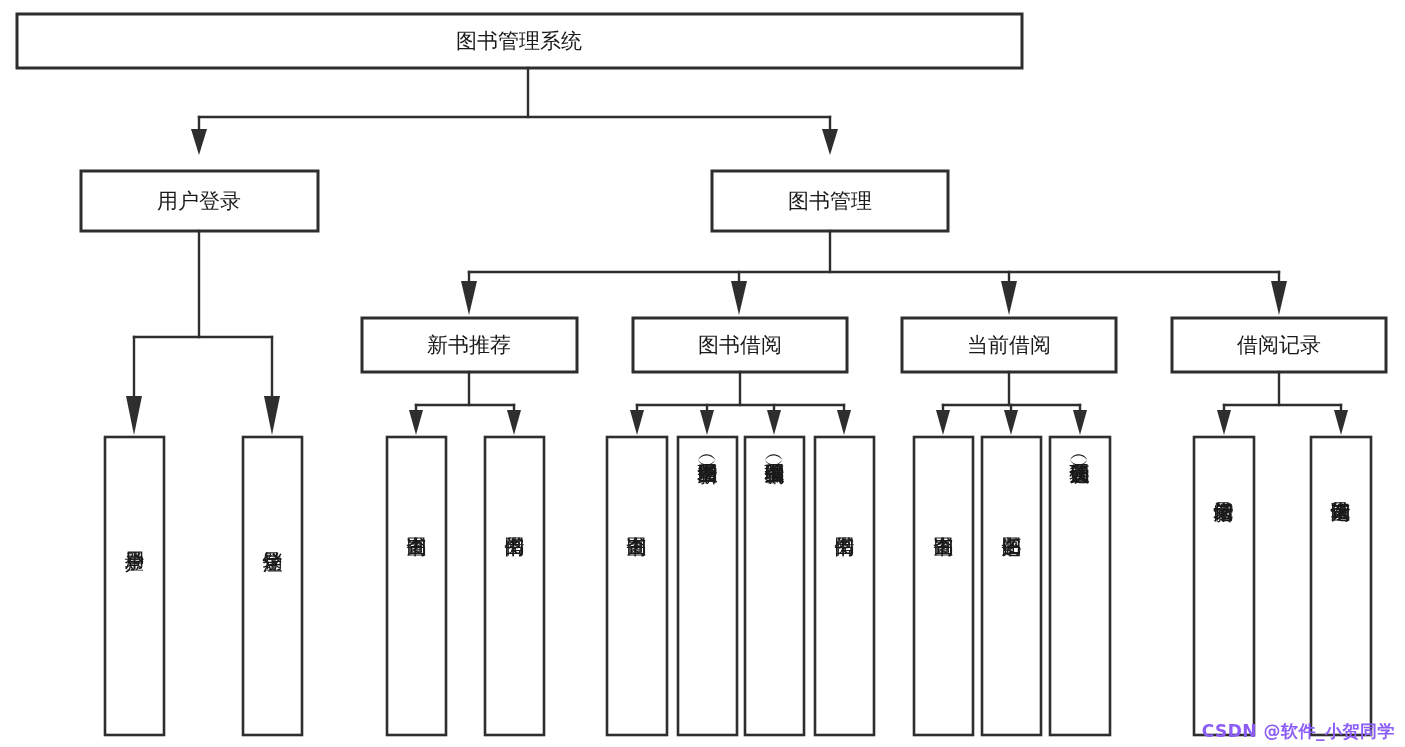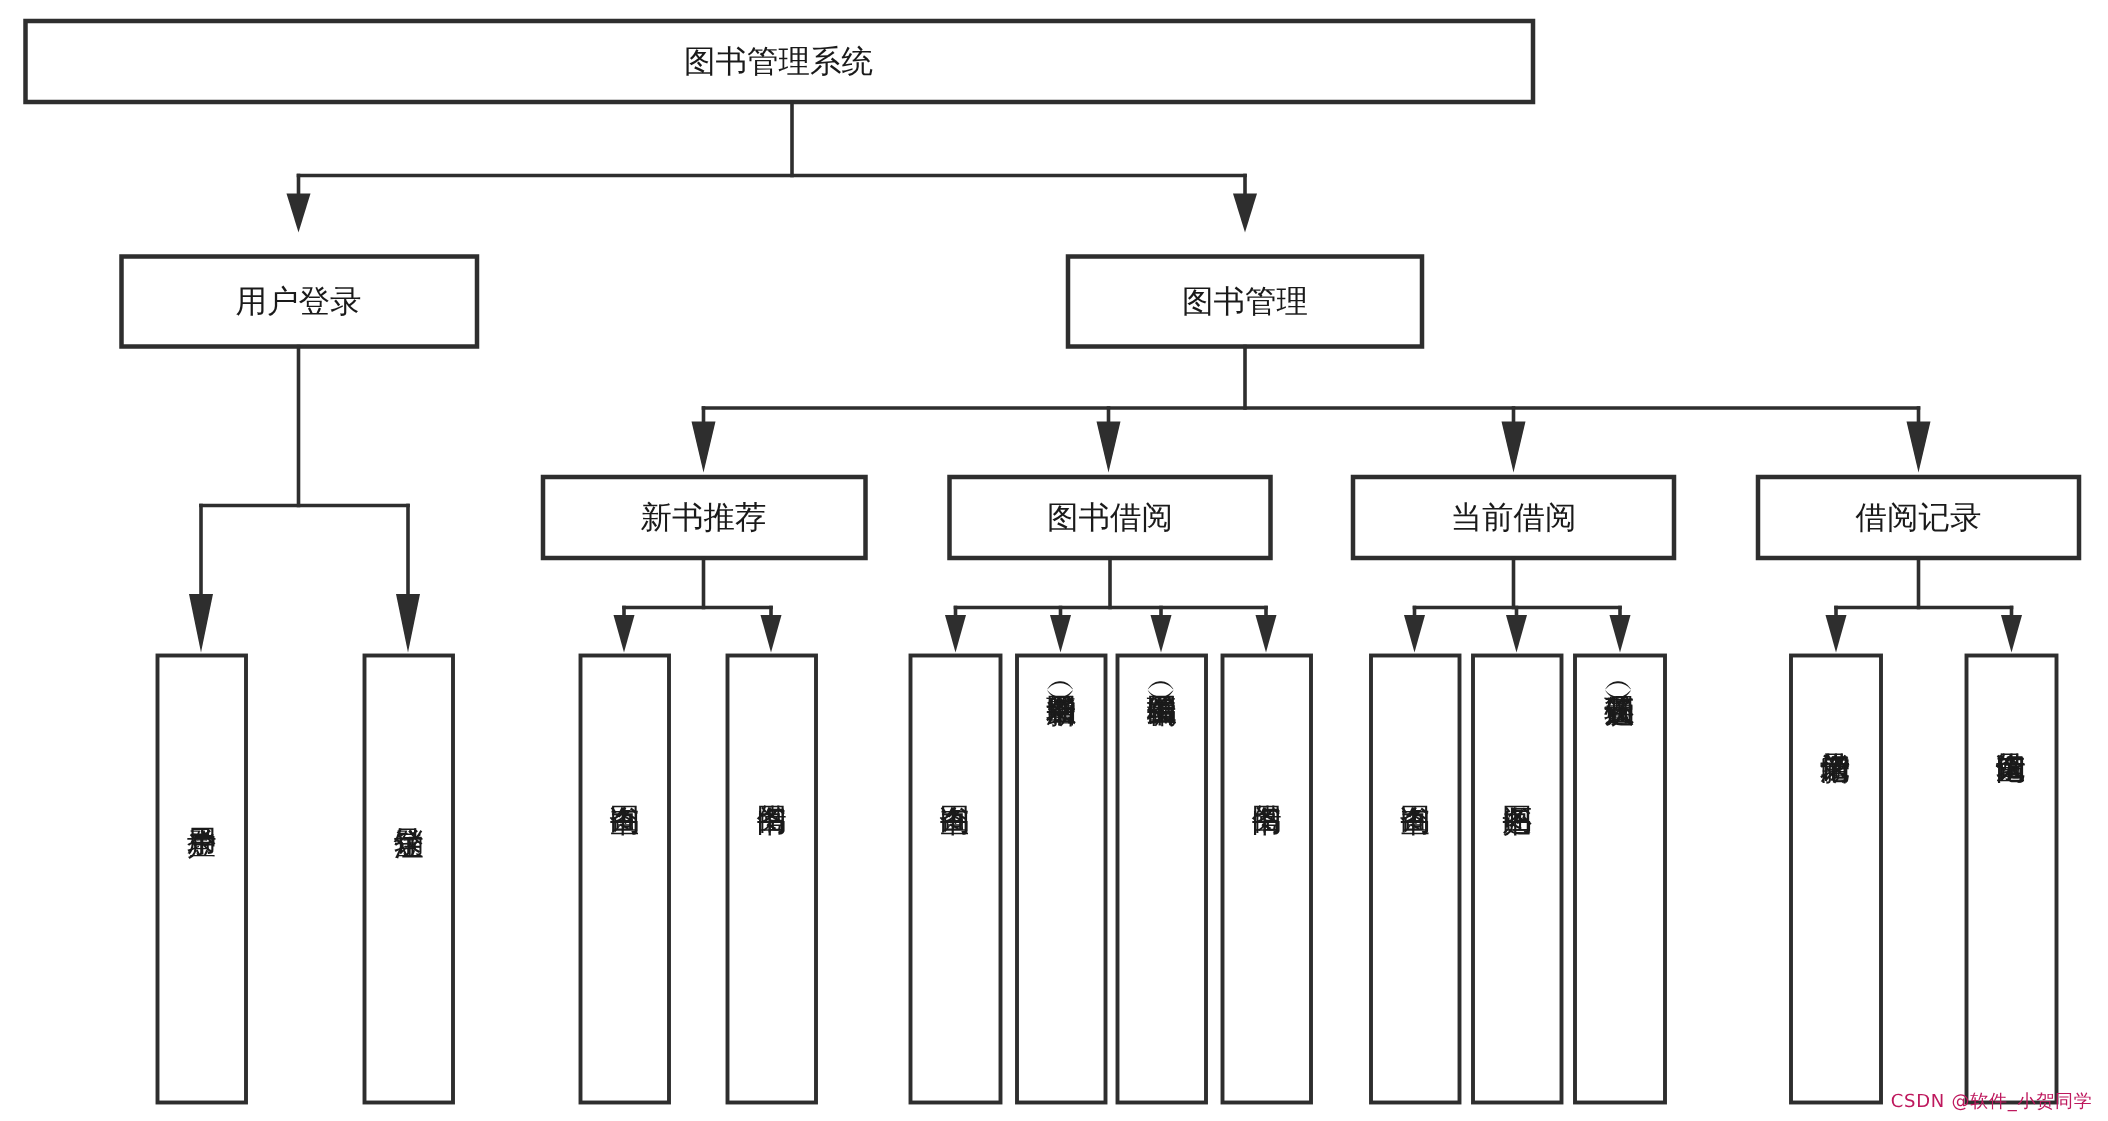--- a/index.html
+++ b/index.html
@@ -50,25 +50,26 @@
     font-family: "DejaVu Sans", "Liberation Sans", sans-serif;
     font-size: 20px;
     fill: #1a1a1a;
     text-anchor: middle;
   }
   .watermark {
     position: absolute;
     right: 10px;
     bottom: 4px;
     font-family: "DejaVu Sans", "Liberation Sans", sans-serif;
-    font-size: 12px;
-    color: #be185d;
+    font-size: 17px;
+    color: #8b5cf6;
     letter-spacing: 0.5px;
     white-space: nowrap;
     pointer-events: none;
+    font-weight: bold;
   }
 </style>
 </head>
 <body>
 
 <svg id="diagram" viewBox="0 0 1405 747" xmlns="http://www.w3.org/2000/svg">
 
   <g>
     <rect class="node-box" x="17" y="14" width="1005" height="54"></rect>
     <text class="node-label" x="519" y="42">图书管理系统</text>

